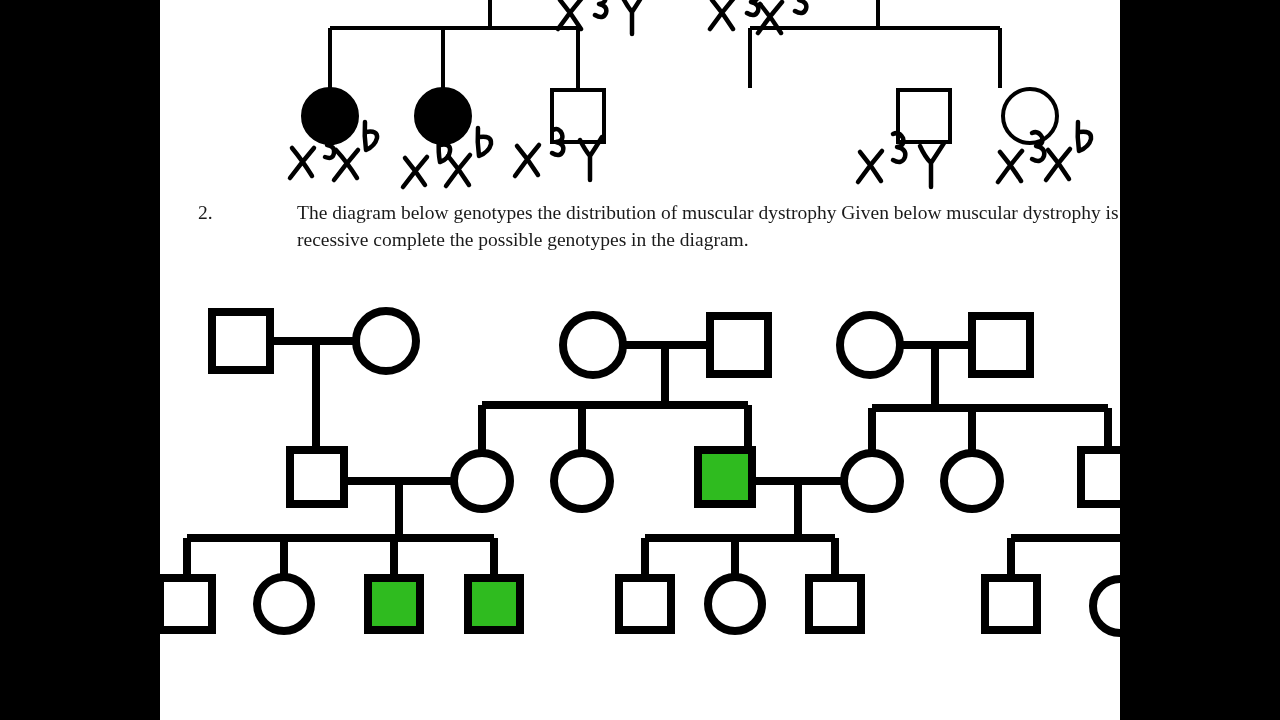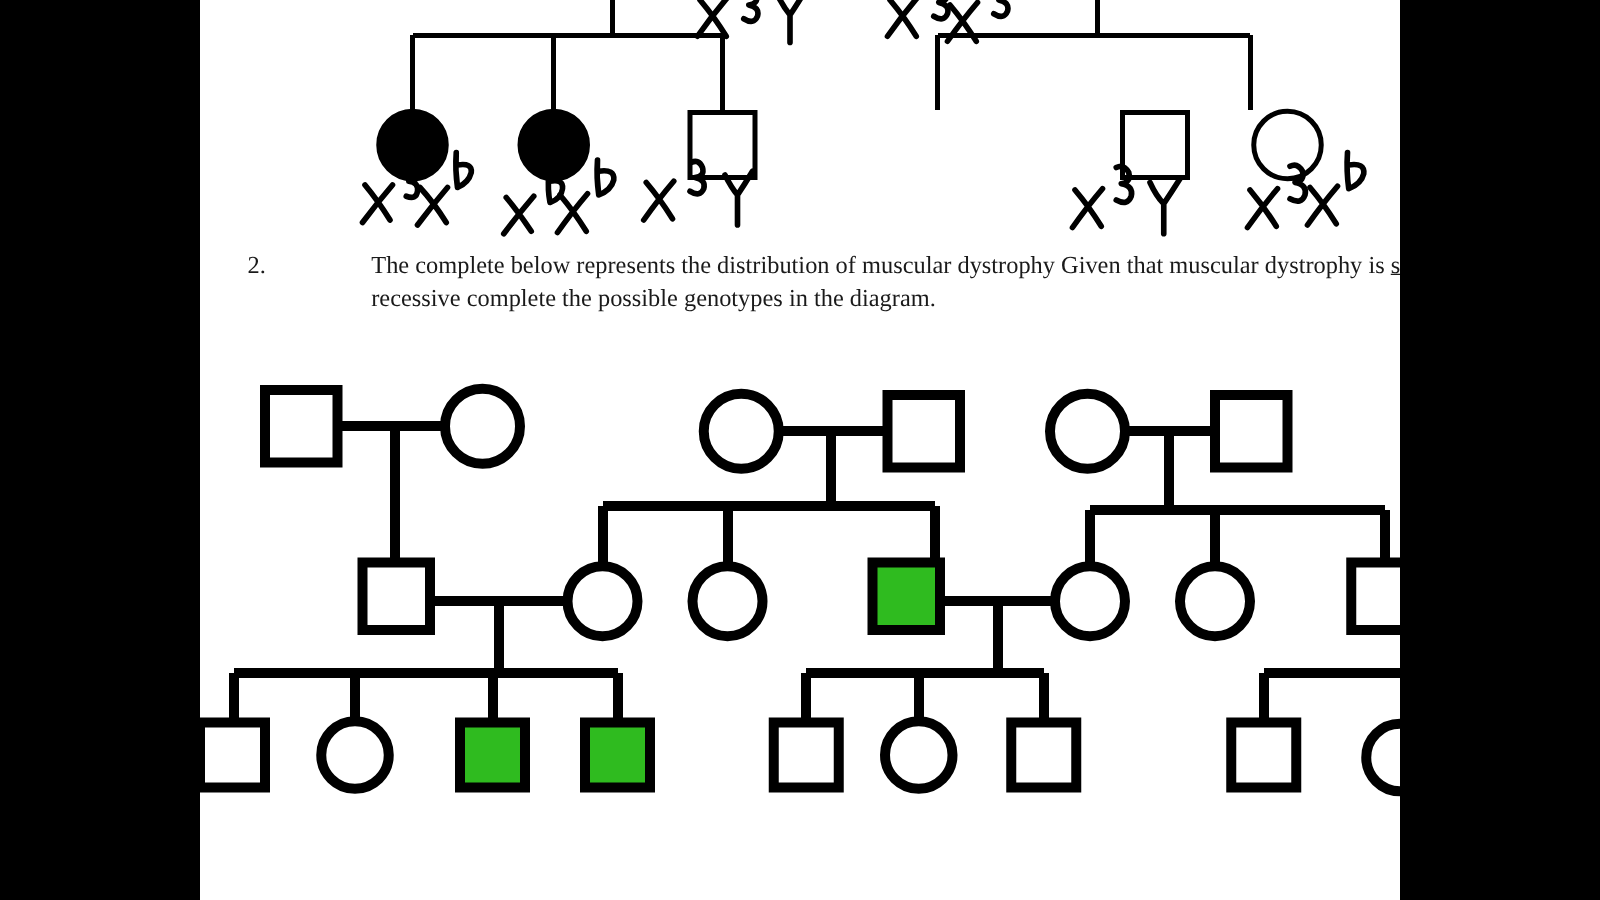--- a/index.html
+++ b/index.html
@@ -138,21 +138,21 @@
             <path d="M888 150 q11 13 21 29 M910 149 q-12 14 -24 31"></path>
             <path d="M918 122 q-1 15 1 29 q10 -4 12 -12 q1 -9 -12 -7"></path>
           </g>
 
         </g>
       </svg>
     </div>
 
     <div id="question">
       <span class="qnum">2.</span>
-      <span class="qbody"><span>The complete below represents the distribution of </span><b>muscular dystrophy</b><span>  Given that muscular dystrophy is </span><u>sex linked</u><span> and recessive complete the possible genotypes in the diagram.</span></span>
+      <span class="qbody"><span>The diagram below genotypes the distribution of </span><b>muscular dystrophy</b><span>  Given below muscular dystrophy is </span><u>sex linked</u><span> and recessive complete the possible genotypes in the diagram.</span></span>
     </div>
 
     <div id="main-ped">
       <svg class="ped-svg" width="960" height="370" viewBox="0 0 960 370">
 
         <g stroke="#000000" stroke-width="8" fill="none" shape-rendering="crispEdges">
 
           <line x1="110" y1="51" x2="198" y2="51"></line>
           <line x1="156" y1="51" x2="156" y2="160"></line>
 

